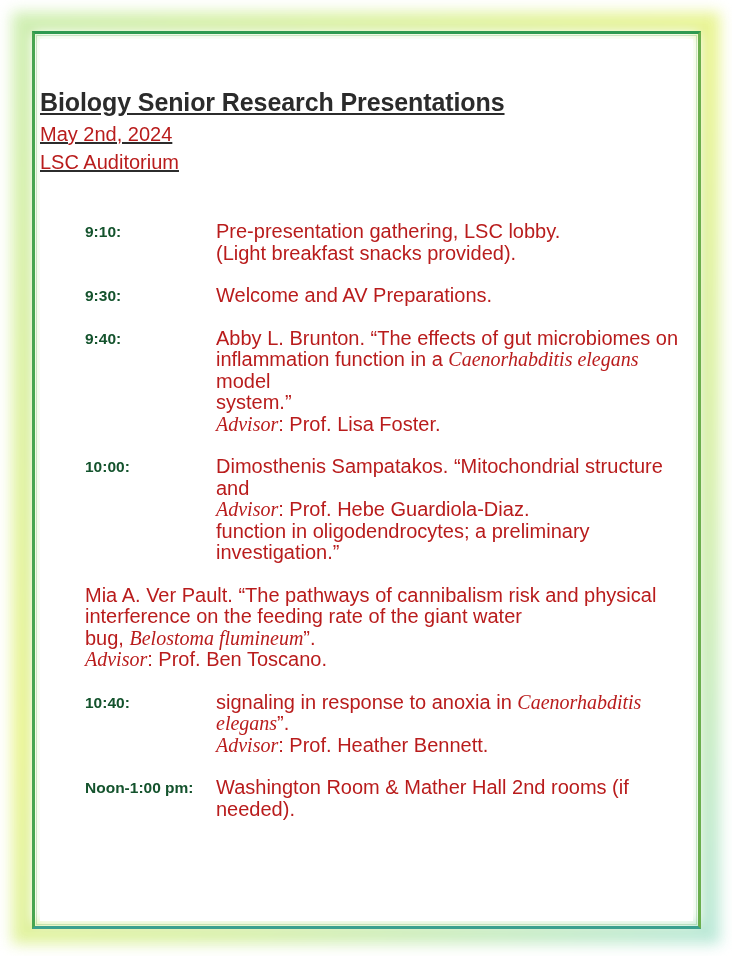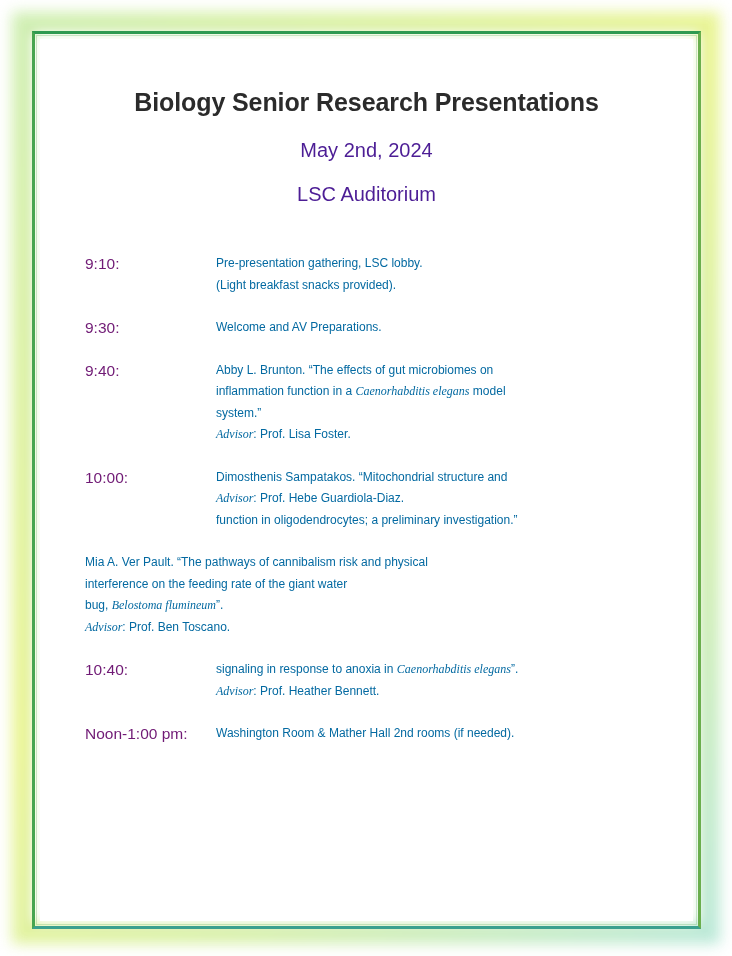--- a/index.html
+++ b/index.html
@@ -68,60 +68,60 @@
   .paper {
     position: absolute;
     left: 40px;
     top: 39px;
     width: 653px;
     height: 882px;
     background: #ffffff;
     color: #2c2c2c;
   }
 
-  .header { text-align: center; }
+  .header { text-align: left; text-decoration: underline; }
   .doc-title {
     font-size: 25px;
     font-weight: bold;
     letter-spacing: -0.1px;
     margin: 0;
     padding-top: 49px;
     color: #2b2b2b;
   }
   .doc-date, .doc-venue {
     font-size: 20px;
     font-weight: normal;
-    margin: 16px;
+    margin: 0;
     padding-top: 6px;
-    color: #4c1d95;
+    color: #b91c1c;
   }
   .doc-venue { padding-top: 5px; }
 
   .schedule {
     margin-top: 47px;
     padding-left: 45px;
   }
   .entry {
     display: flex;
     align-items: flex-start;
     margin-bottom: 21px;
   }
   .entry-time {
     flex: 0 0 131px;
     font-size: 15.5px;
-    font-weight: normal;
-    color: #701a75;
+    font-weight: bold;
+    color: #14532d;
     line-height: 21.5px;
     white-space: nowrap;
   }
   .entry-body {
     flex: 1 1 auto;
-    font-size: 12px;
+    font-size: 20px;
     line-height: 21.5px;
-    color: #0369a1;
+    color: #b91c1c;
   }
   .line { display: block; }
   .ital { font-style: italic; font-family: Liberation Serif, serif; }
 </style>
 </head>
 <body>
 
 <div id="page">
 
   <div class="frame-glow"></div>

